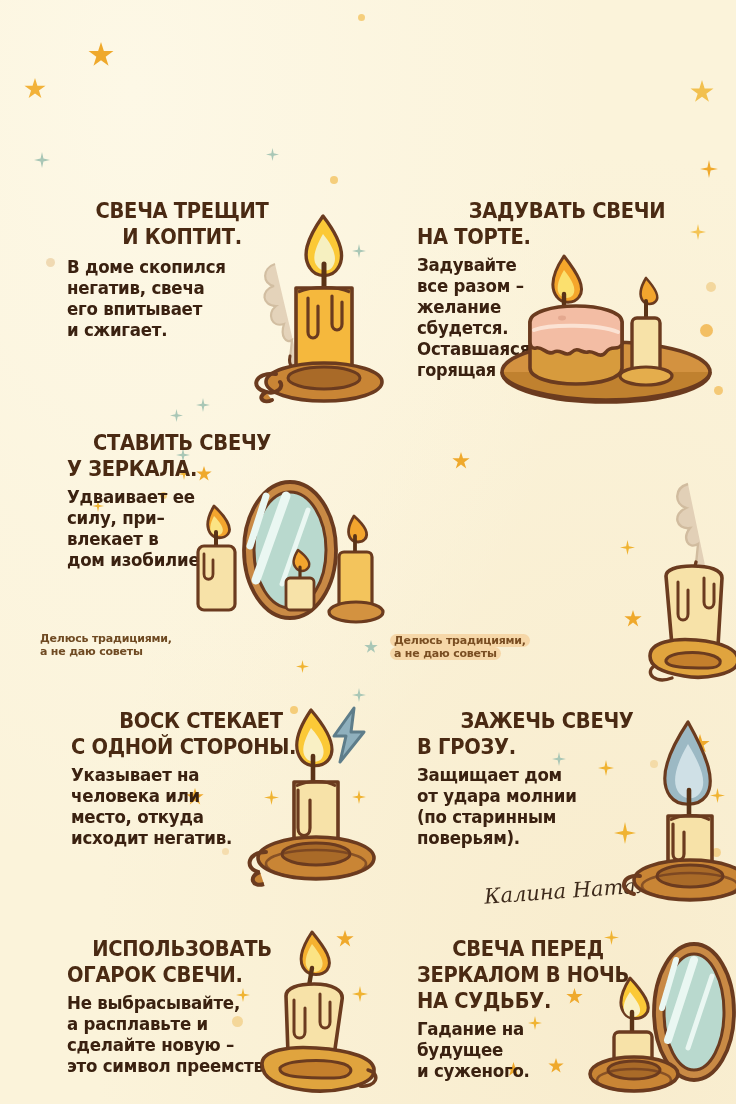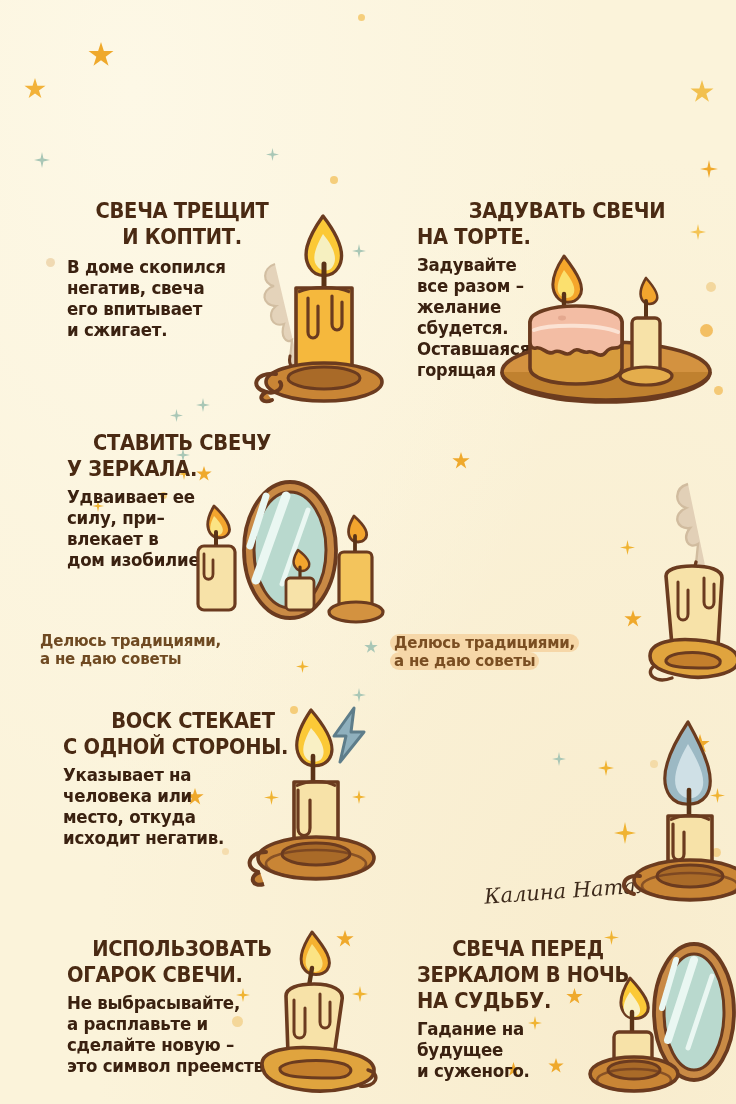--- a/index.html
+++ b/index.html
@@ -62,21 +62,21 @@
   }
   .b-head.center{text-align:center;transform-origin:center;}
   .b-body{
     font-size:17.5px;font-weight:bold;color:#3a2110;
     line-height:1.2;margin:0;letter-spacing:-.25px;
     font-family:"DejaVu Sans", sans-serif;
     transform:scaleX(.95);transform-origin:left center;
   }
 
   
-  .wm{position:absolute;font-weight:bold;font-size:15px;
+  .wm{position:absolute;font-weight:bold;font-size:11px;
       line-height:1.2;color:#6f4a22;letter-spacing:-.2px;
       font-family:"DejaVu Sans", sans-serif;}
   .wm.boxed{color:#7a4e22;}
   .wm.boxed .wline{
     display:block;background:#f6d7a8;border-radius:9px;
     padding:0 4px;width:max-content;
   }
   .signature{
     position:absolute;font-family:"DejaVu Serif", serif;
     font-style:italic;font-size:21px;color:#2e1a0c;
@@ -276,21 +276,21 @@
       <path d="M36 106 C36 100 46 96 62 96 C80 96 92 100 92 108 L88 176 C88 184 44 184 42 176 Z" fill="#f7e2a8" stroke="#6b3b1f" stroke-width="3.6" stroke-linejoin="round"></path>
       <path d="M48 112 L48 144 C48 152 58 152 58 144 L58 120" fill="none" stroke="#6b3b1f" stroke-width="3" stroke-linecap="round"></path>
       <path d="M74 108 L74 132 C74 140 84 140 84 132 L84 114" fill="none" stroke="#6b3b1f" stroke-width="3" stroke-linecap="round"></path>
 
       <path d="M20 186 C20 172 44 168 66 170 C92 172 110 180 108 192 C106 204 74 210 54 206 C30 202 20 196 20 186Z" fill="#e0a43e" stroke="#6b3b1f" stroke-width="3.6" stroke-linejoin="round"></path>
       <path d="M36 190 C40 182 68 180 84 186 C94 190 92 198 78 198 C60 198 34 198 36 190Z" fill="#c47f2c" stroke="#6b3b1f" stroke-width="3"></path>
       <path d="M24 196 C14 204 26 214 42 208" fill="none" stroke="#6b3b1f" stroke-width="3.4" stroke-linecap="round"></path>
     </svg>
   </div>
 
-  <div class="block" style="left:36px;top:710px;width:260px;">
+  <div class="block" style="left:44px;top:710px;width:260px;">
     <div class="b-head center">ВОСК СТЕКАЕТ</div>
     <div class="b-head" style="margin-bottom:6px;">С ОДНОЙ СТОРОНЫ.</div>
     <div class="b-body">Указывает на</div>
     <div class="b-body">человека или</div>
     <div class="b-body">место, откуда</div>
     <div class="b-body">исходит негатив.</div>
   </div>
 
   <div class="ill" style="left:326px;top:706px;">
     <svg width="46" height="58" viewBox="0 0 46 58">
@@ -310,20 +310,28 @@
       <path d="M60 84 L60 122 C60 132 72 132 72 122 L72 94" fill="none" stroke="#6b3b1f" stroke-width="3.2" stroke-linecap="round"></path>
 
       <ellipse cx="78" cy="152" rx="58" ry="21" fill="#c98535" stroke="#6b3b1f" stroke-width="3.6"></ellipse>
       <ellipse cx="78" cy="148" rx="34" ry="11" fill="#a96a28" stroke="#6b3b1f" stroke-width="3"></ellipse>
       <ellipse cx="78" cy="158" rx="50" ry="14" fill="none" stroke="#6b3b1f" stroke-width="2.6" opacity=".7"></ellipse>
       <path d="M28 146 C10 146 6 162 20 166" fill="none" stroke="#6b3b1f" stroke-width="4" stroke-linecap="round"></path>
       <path d="M22 166 C10 170 14 182 26 178" fill="#c98535" stroke="#6b3b1f" stroke-width="4" stroke-linejoin="round"></path>
     </svg>
   </div>
 
+  <div class="block" style="left:390px;top:710px;width:260px;">
+    <div class="b-head center">ЗАЖЕЧЬ СВЕЧУ</div>
+    <div class="b-head" style="margin-bottom:6px;">В ГРОЗУ.</div>
+    <div class="b-body">Защищает дом</div>
+    <div class="b-body">от удара молнии</div>
+    <div class="b-body">(по старинным</div>
+    <div class="b-body">поверьям).</div>
+  </div>
 
   <div class="signature" style="left:484px;top:878px;">Калина Наталья</div>
 
   <div class="ill" style="left:616px;top:720px;">
     <svg width="140" height="190" viewBox="0 0 140 190">
 
       <path d="M72 2 C48 38 44 62 54 76 C62 87 82 87 90 76 C100 62 92 38 72 2Z" fill="#9cb9c4" stroke="#6b3b1f" stroke-width="3.2" stroke-linejoin="round"></path>
       <path d="M72 24 C58 48 56 64 63 73 C69 80 79 80 84 73 C92 62 84 44 72 24Z" fill="#cfe0e6"></path>
       <path d="M73 70 L73 96" stroke="#5a3317" stroke-width="4.6" stroke-linecap="round"></path>
 

